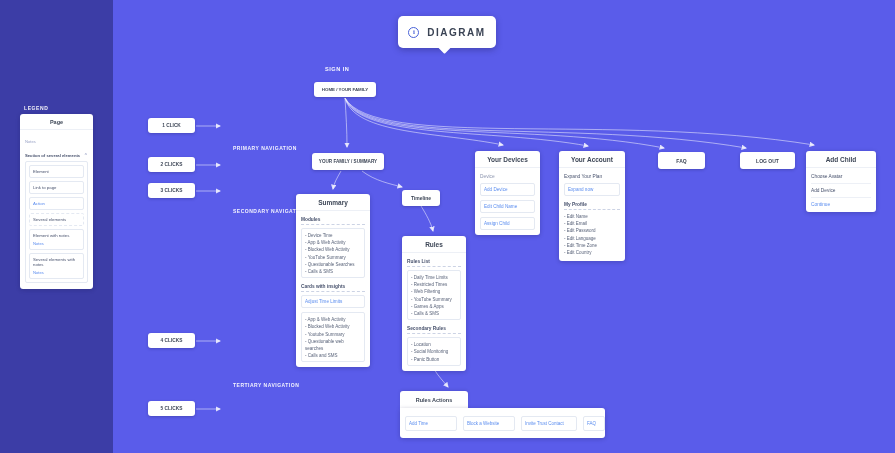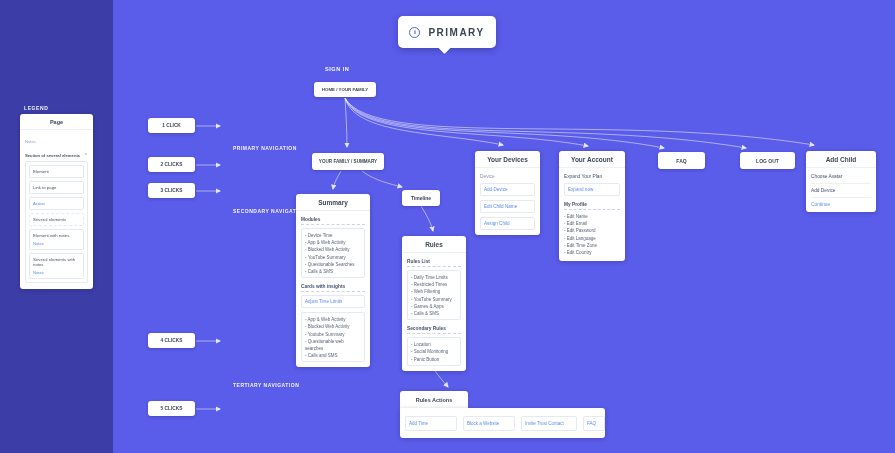--- a/index.html
+++ b/index.html
@@ -102,21 +102,21 @@
       <path d="M345,98 C375,150 610,112 814,145" marker-end="url(#arr)"></path>
       <path d="M341,171 C337,178 334,183 333,189" marker-end="url(#arr)"></path>
       <path d="M362,171 C375,181 391,184 402,187" marker-end="url(#arr)"></path>
       <path d="M421,206 C426,214 431,223 433,231" marker-end="url(#arr)"></path>
       <path d="M434,369 C438,376 444,382 448,387" marker-end="url(#arr)"></path>
     </g>
   </svg>
 
   <div class="abs hdr">
     <span class="info-icon">i</span>
-    <span class="hdr-title">PRIMARY</span>
+    <span class="hdr-title">DIAGRAM</span>
     <span class="hdr-tail"></span>
   </div>
 
   <div class="abs legend-title" style="left:24px; top:105px;">LEGEND</div>
   <div class="abs card legend-card" style="left:20px; top:114px;">
     <div class="legend-head">Page</div>
     <div class="legend-body">
       <div class="legend-notes">Notes</div>
       <div class="legend-sec">
         <span>Section of several elements</span>

